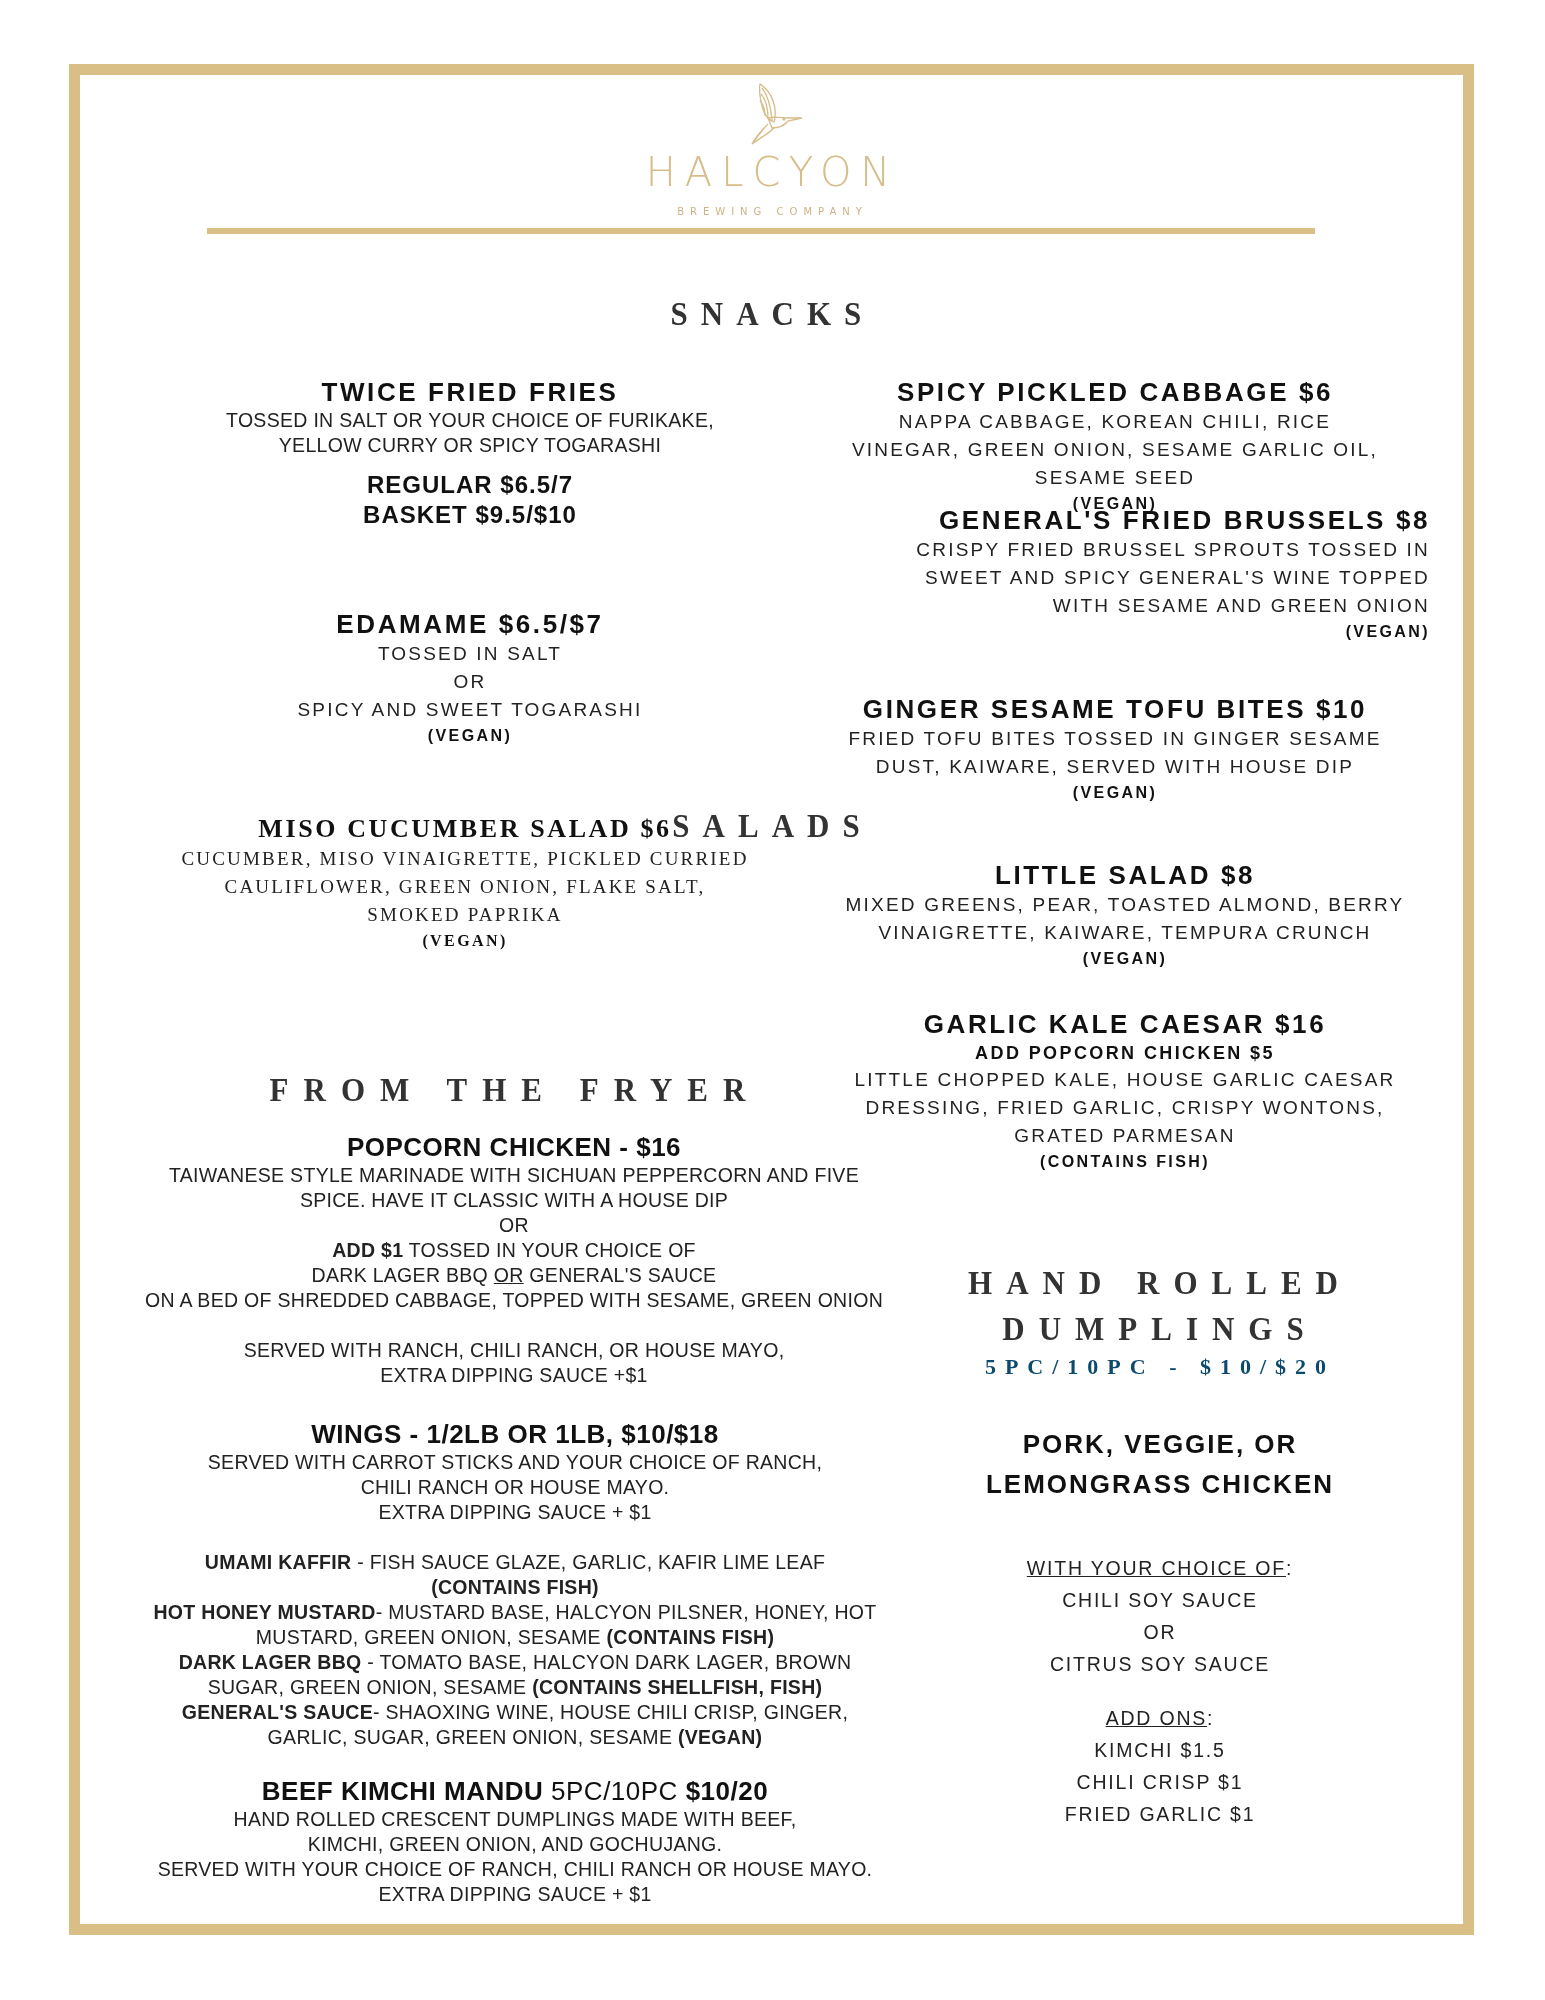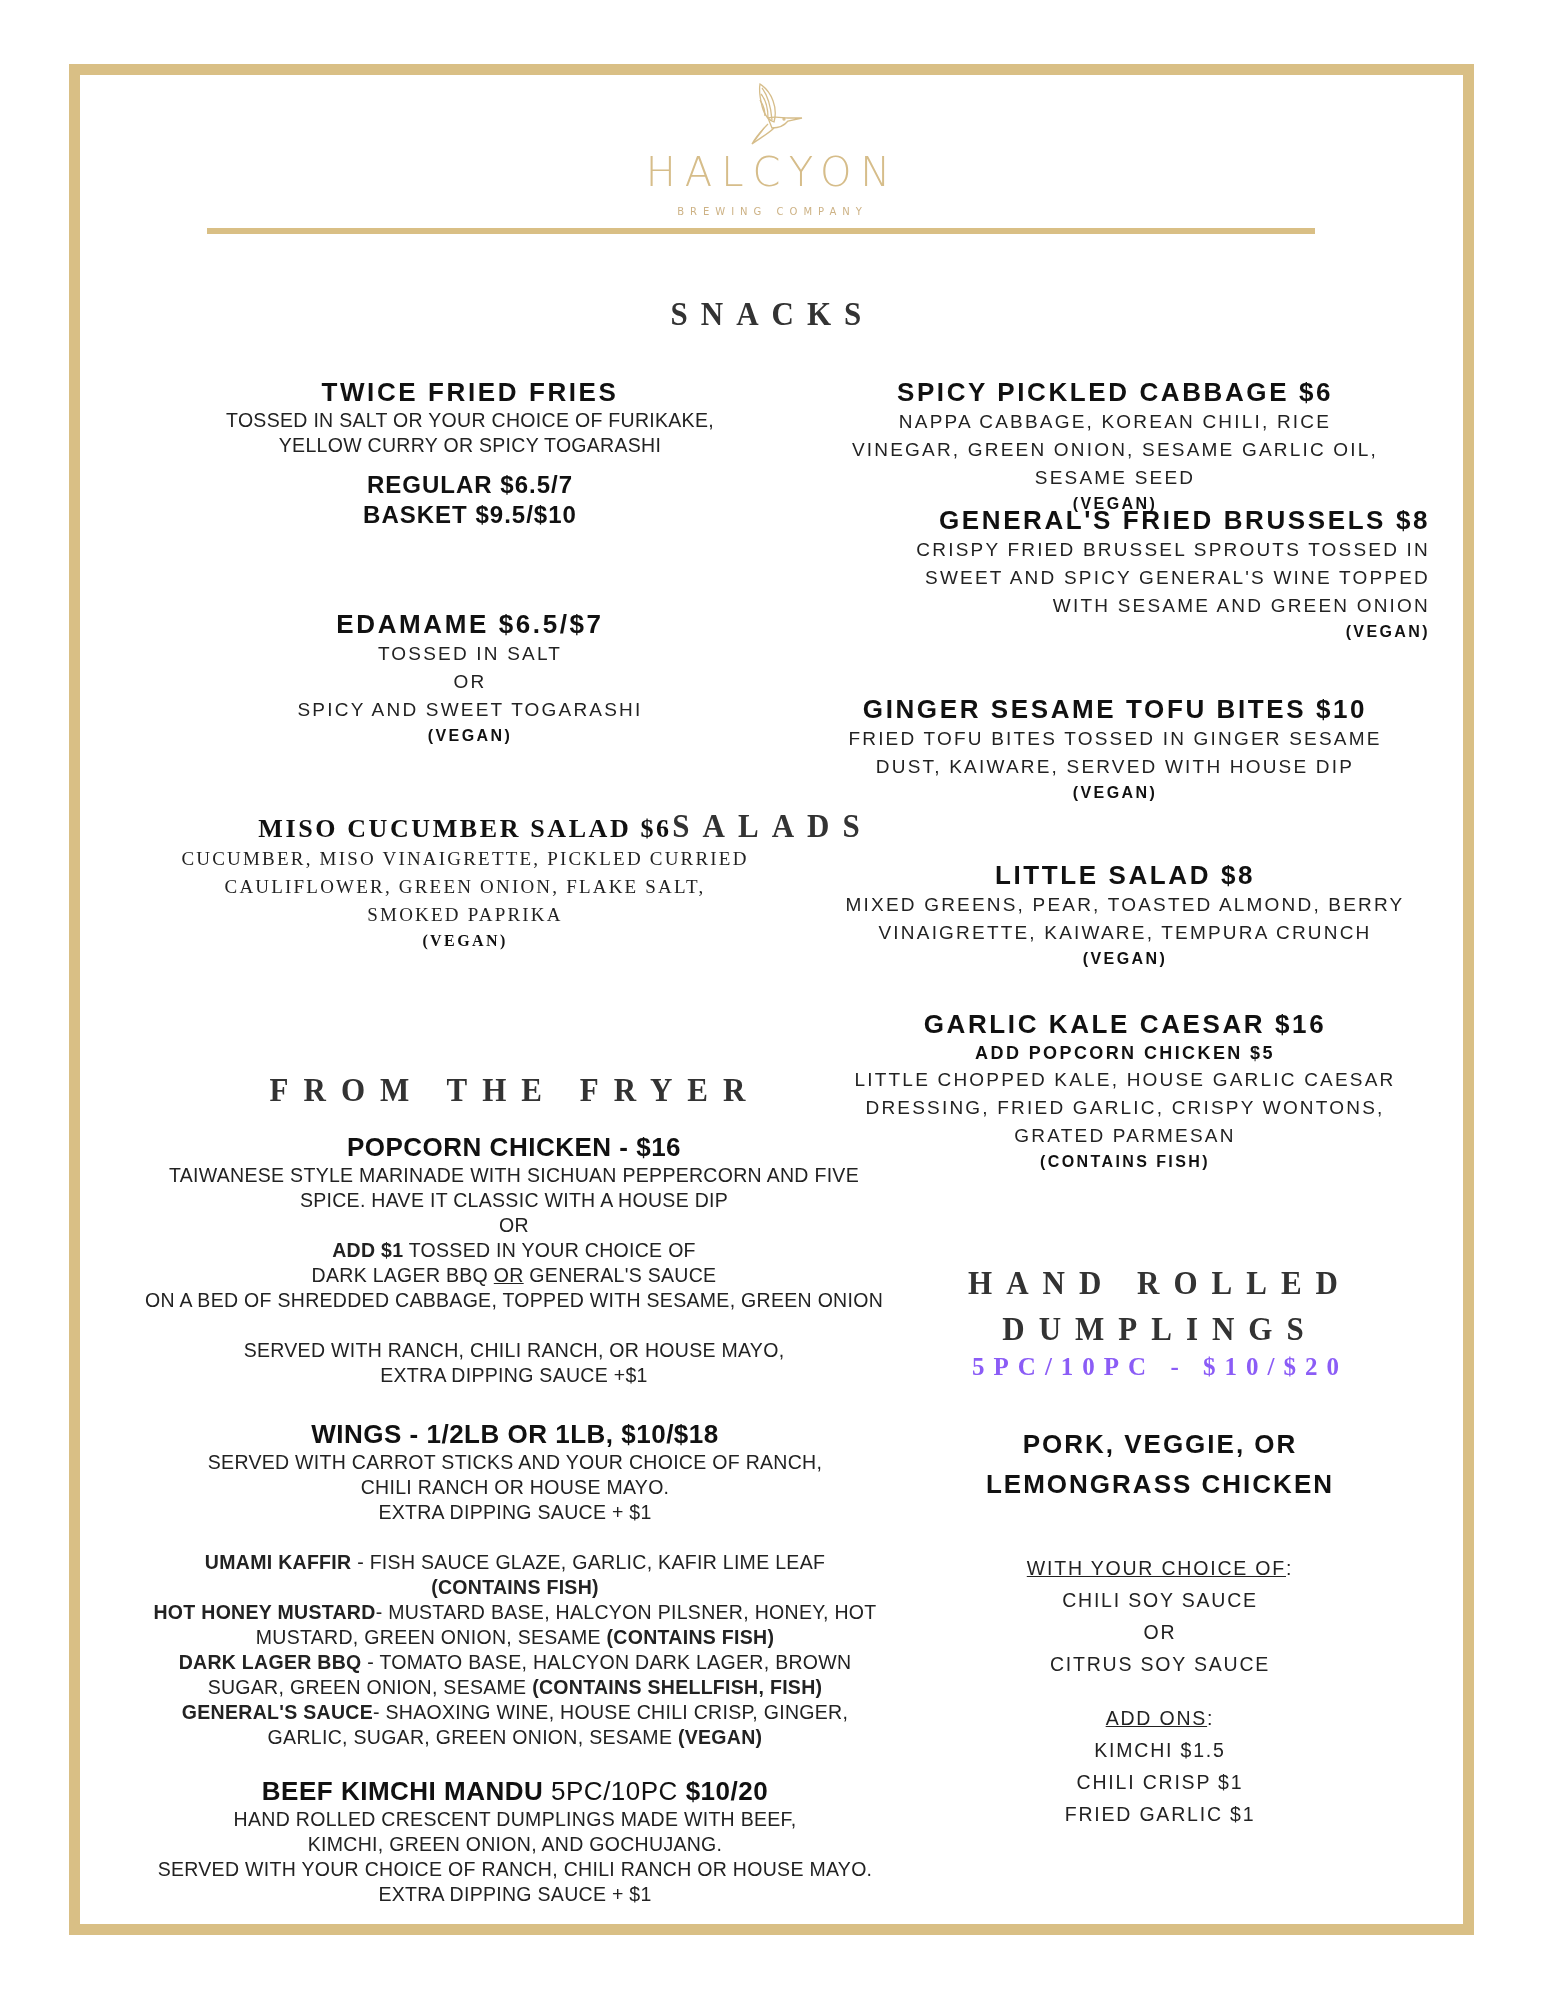--- a/index.html
+++ b/index.html
@@ -13,21 +13,21 @@
   .section{position:absolute;text-align:center;font-family:"Liberation Serif","DejaVu Serif",serif;font-weight:bold;color:#333;letter-spacing:13px;font-size:31px;line-height:36px;transform:scaleY(1.08);}
   .block{position:absolute;text-align:center;}
   .title{font-weight:bold;font-size:26px;letter-spacing:2.6px;line-height:32px;color:#111;}
   .title.cond{letter-spacing:0.5px;}
   .desc{font-size:19px;letter-spacing:2.2px;line-height:28px;color:#222;font-weight:normal;}
   .desc.cond{letter-spacing:0.3px;line-height:25px;font-size:19.5px;}
   .tag{font-weight:bold;font-size:16px;letter-spacing:2.4px;line-height:24px;}
   .price{font-weight:bold;font-size:24px;letter-spacing:1px;line-height:30px;}
   .b{font-weight:bold;}
   .u{text-decoration:underline;}
-  .dump-sub{font-family:"Liberation Serif","DejaVu Serif",serif;font-weight:bold;color:#8b5cf6;letter-spacing:9px;font-size:25px;line-height:30px;}
+  .dump-sub{font-family:"Liberation Serif","DejaVu Serif",serif;font-weight:bold;color:#0c4a6e;letter-spacing:9px;font-size:22px;line-height:30px;}
   .dump-item{font-weight:bold;font-size:26px;letter-spacing:2px;line-height:40px;}
   .side{font-size:19.5px;letter-spacing:1.8px;line-height:32px;color:#222;}
 </style>
 </head>
 <body>
 
 <div class="frame"></div>
 
 <div class="logo">
   <svg width="70" height="70" viewBox="0 0 70 70" fill="none" stroke="#d6bd8a" stroke-width="1.3">

